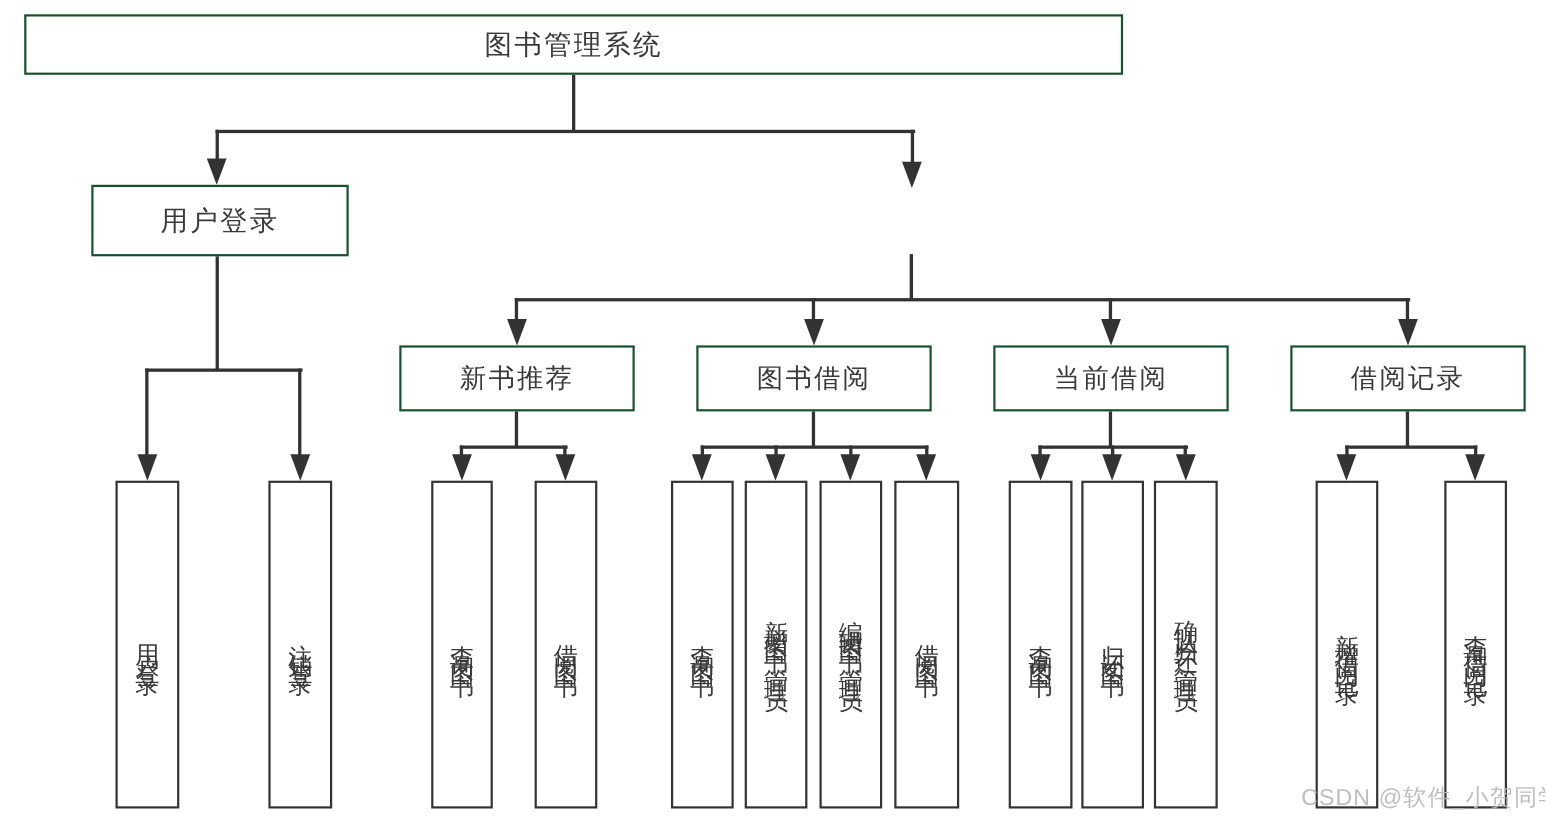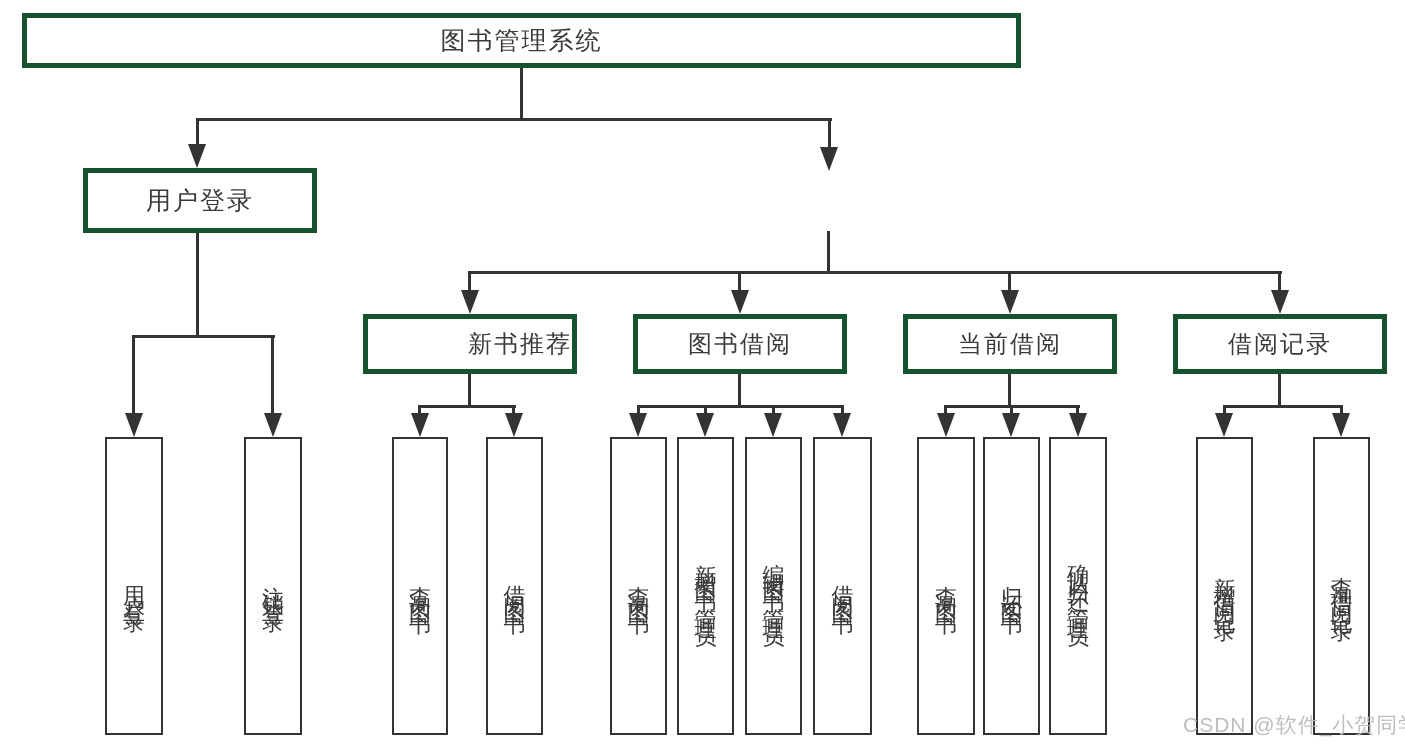--- a/index.html
+++ b/index.html
@@ -2,21 +2,21 @@
 <html><head>
 <meta charset="utf-8">
 <style>
   html,body{margin:0;padding:0;background:#ffffff;}
   #canvas{
     position:relative;width:1405px;height:747px;background:#ffffff;overflow:hidden;
     font-family:"Liberation Sans","DejaVu Sans",sans-serif;color:#3a3a3a;
   }
   .box{
     position:absolute;box-sizing:border-box;background:#ffffff;
-    border:5px solid #14532d;display:flex;align-items:center;justify-content:center;
+    border:2px solid #14532d;display:flex;align-items:center;justify-content:center;
     z-index:2;
   }
   .hlabel{font-size:24px;letter-spacing:2px;color:#3a3a3a;white-space:nowrap;}
   .hlabel.big{font-size:25px;}
   .vbox{
     position:absolute;box-sizing:border-box;background:#ffffff;
     border:2px solid #333333;display:flex;align-items:center;justify-content:center;
     top:437px;height:298px;z-index:2;
   }
   .vlabel{
@@ -100,21 +100,21 @@
   <div class="ah" style="left:1332px;top:413px;"></div>
 
   <div class="box" style="left:22px;top:13px;width:999px;height:55px;">
     <span class="hlabel big">图书管理系统</span>
   </div>
 
   <div class="box" style="left:83px;top:168px;width:234px;height:65px;">
     <span class="hlabel big">用户登录</span>
   </div>
 
-  <div class="box" style="left:363px;top:314px;width:214px;height:60px;justify-content:flex-end;">
+  <div class="box" style="left:363px;top:314px;width:214px;height:60px;">
     <span class="hlabel">新书推荐</span>
   </div>
   <div class="box" style="left:633px;top:314px;width:214px;height:60px;">
     <span class="hlabel">图书借阅</span>
   </div>
   <div class="box" style="left:903px;top:314px;width:214px;height:60px;">
     <span class="hlabel">当前借阅</span>
   </div>
   <div class="box" style="left:1173px;top:314px;width:214px;height:60px;">
     <span class="hlabel">借阅记录</span>

